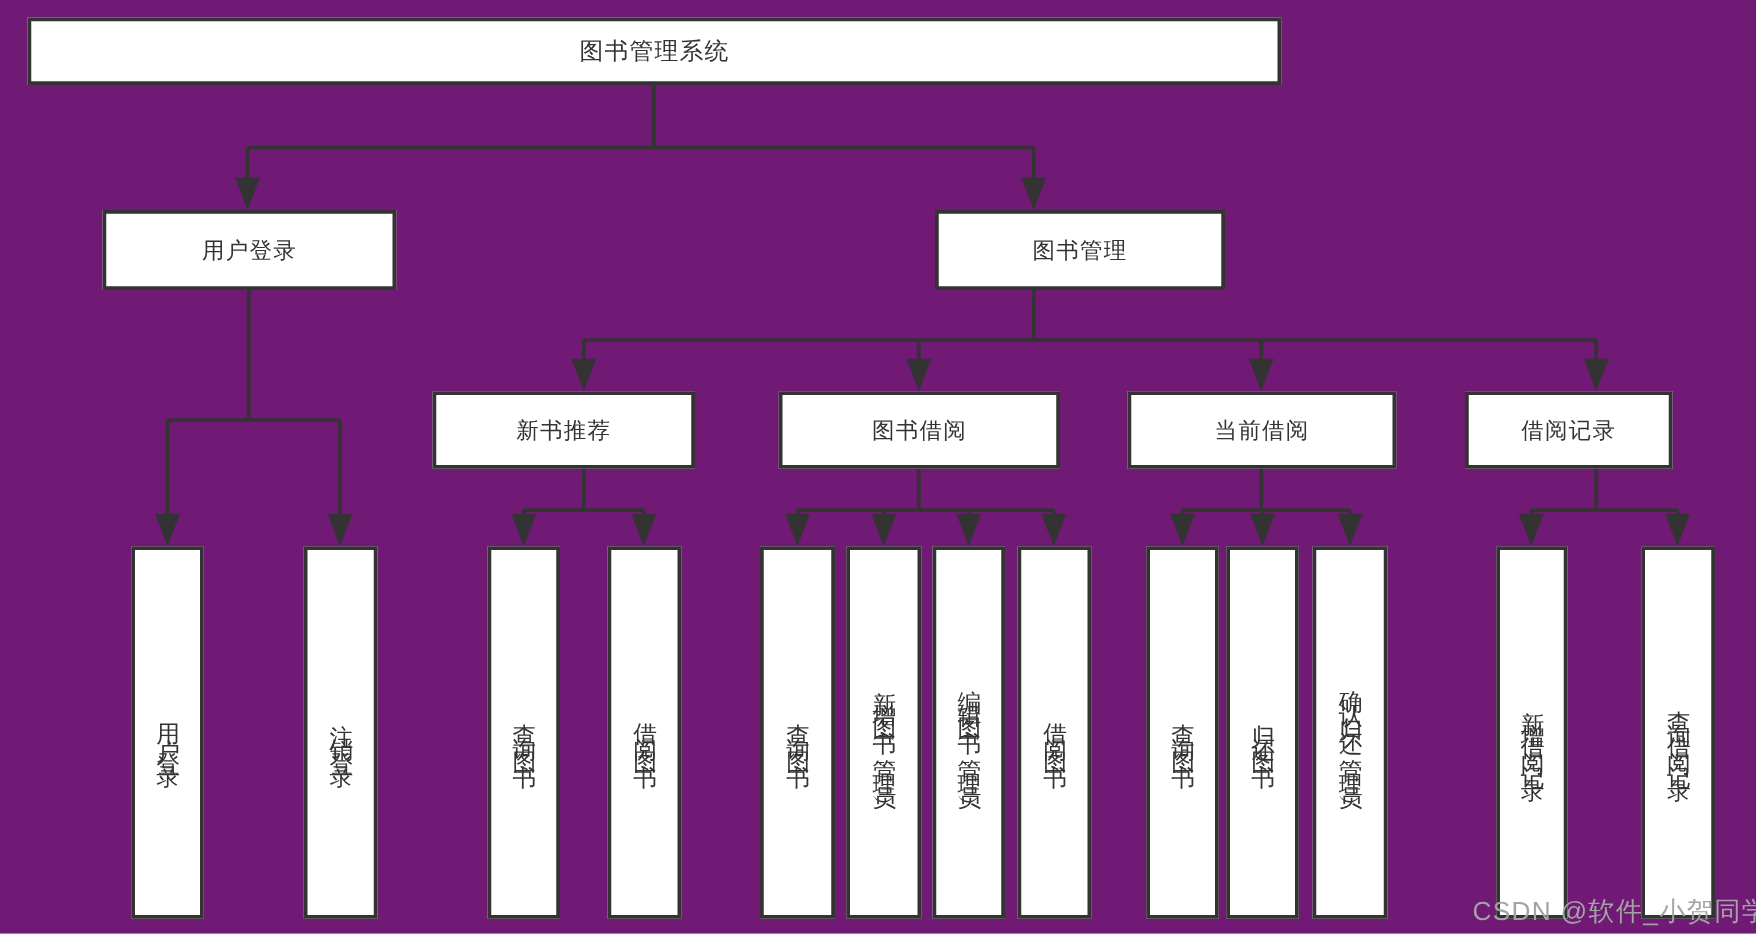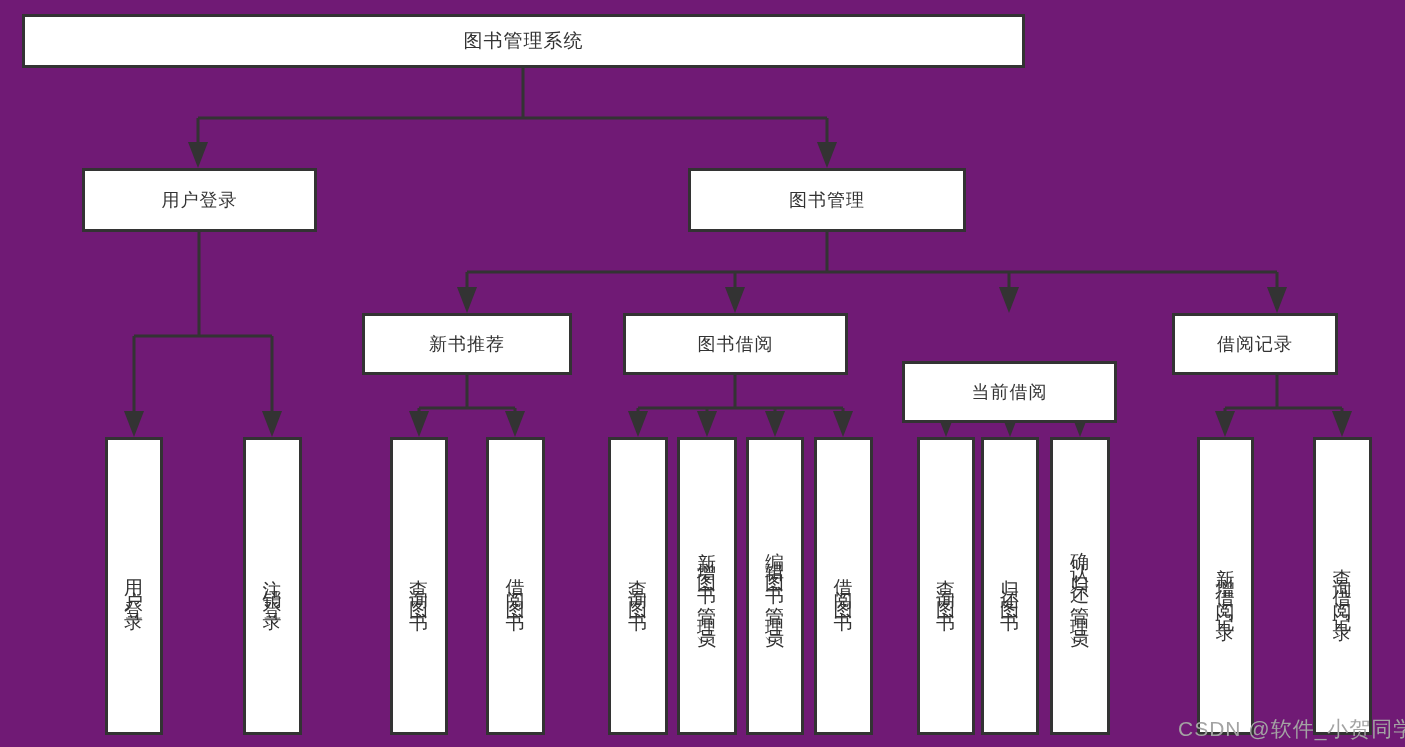--- a/index.html
+++ b/index.html
@@ -19,25 +19,25 @@
     display:flex;
     align-items:center;
     justify-content:center;
     color:#333333;
     font-size:18px;
     letter-spacing:1px;
     z-index:2;
   }
   .root-box   {left:22px;  top:14px;  width:1003px; height:54px; font-size:19px;}
   .l2-a       {left:82px;  top:168px; width:235px;  height:64px;}
-  .l2-b       {left:688px; top:168px; width:278px;  height:64px;font-family:Liberation Mono, monospace;}
+  .l2-b       {left:748px; top:168px; width:232px;  height:64px;font-family:Liberation Mono, monospace;}
   .l3         {top:313px; height:62px;}
-  .l3-a       {left:362px;  width:210px;font-family:Liberation Mono, monospace;}
+  .l3-a       {left:346px;  width:210px;font-family:Liberation Mono, monospace;}
   .l3-b       {left:623px;  width:225px;}
-  .l3-c       {left:902px;  width:215px;margin-top:48px;}
+  .l3-c       {left:902px;  width:215px;}
   .l3-d       {left:1172px; width:166px;}
   .leaf       {top:437px; height:298px;}
   .vtext{
     writing-mode:vertical-rl;
     font-size:19px;
     letter-spacing:11px;
     line-height:1;
     color:#333333;
     white-space:nowrap;
   }

